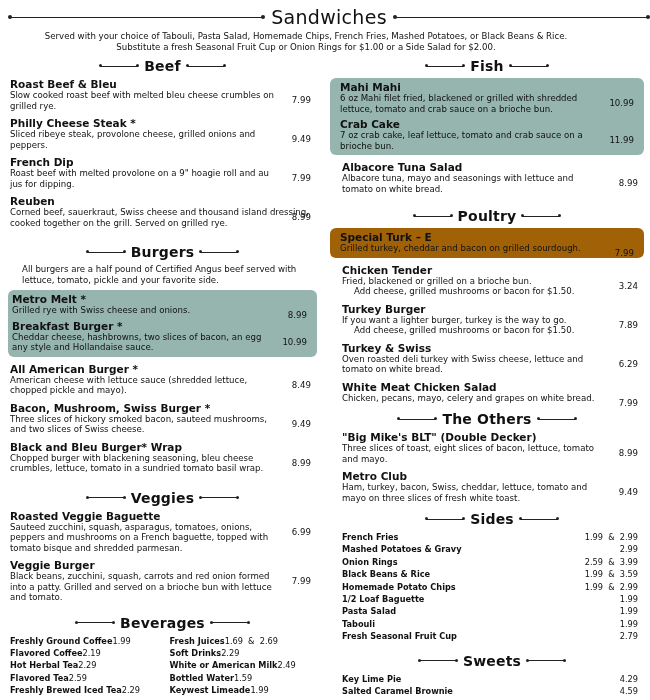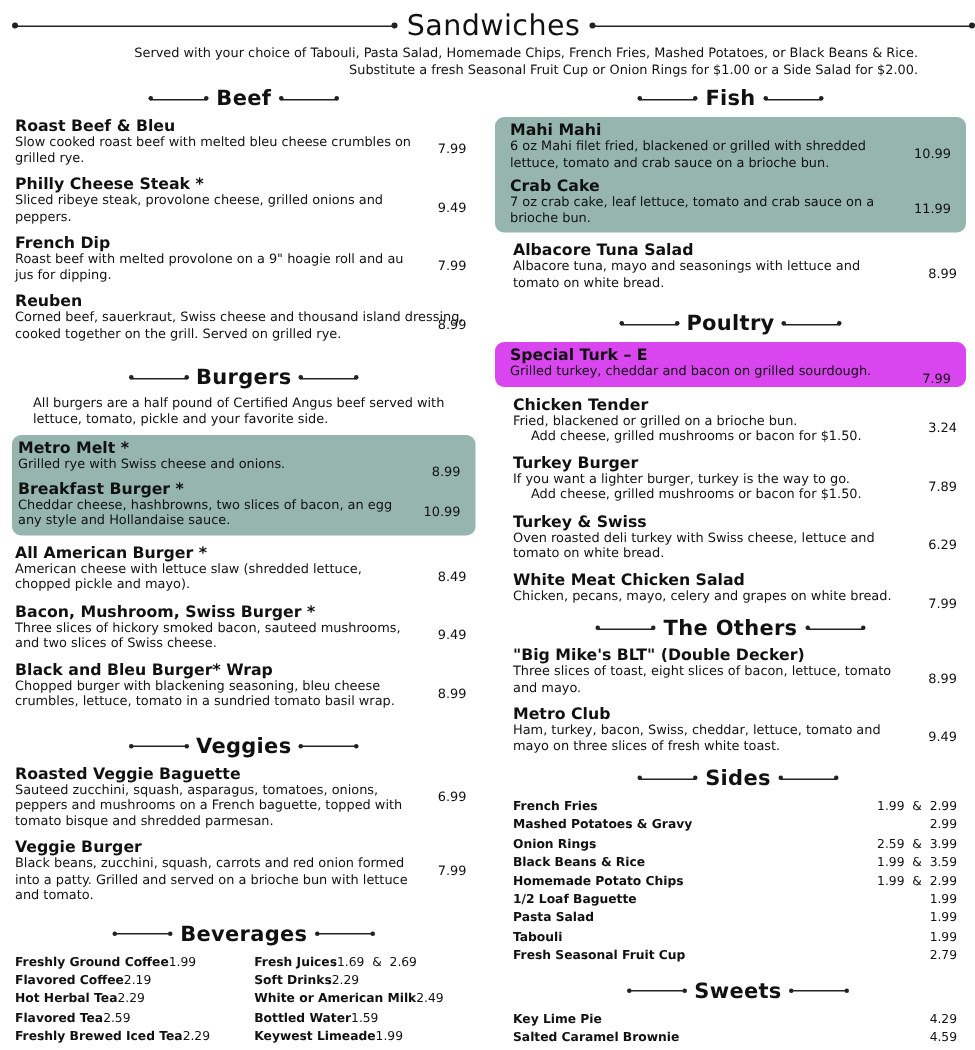--- a/index.html
+++ b/index.html
@@ -7,21 +7,21 @@
          font-family:"DejaVu Sans", sans-serif; color:#111; }
   .title-row { position:absolute; left:4px; top:4px; width:650px; height:26px;
                display:flex; align-items:center; justify-content:center; }
   .title-row .line { flex:1; height:1px; background:#222; position:relative; }
   .title-row .line.l { margin-left:6px; margin-right:6px; }
   .title-row .line.r { margin-left:6px; margin-right:6px; }
   .title-row .line::before, .title-row .line::after { content:""; position:absolute; top:-2px; width:4px; height:4px; border-radius:50%; background:#222; }
   .title-row .line::before { left:-2px; }
   .title-row .line::after { right:-2px; }
   .main-title { font-size:19px; font-weight:normal; letter-spacing:0.3px; padding:0 2px; }
-  .intro { position:absolute; top:31px; left:0; width:612px; text-align:right;
+  .intro { position:absolute; top:31px; left:0; width:612px; text-align:center;
            font-size:8.6px; line-height:11px; }
   .col { position:absolute; top:56px; }
   .col.left { left:10px; width:305px; }
   .col.right { left:332px; width:310px; }
   .sec-head { display:flex; align-items:center; justify-content:center; height:20px; margin-bottom:2px; }
   .sec-head .dash { width:38px; height:1px; background:#222; position:relative; }
   .sec-head .dash::before, .sec-head .dash::after { content:""; position:absolute; top:-1.5px; width:3px; height:3px; border-radius:50%; background:#222; }
   .sec-head .dash::before { left:-1px; } .sec-head .dash::after { right:-1px; }
   .sec-head .name { font-size:14px; font-weight:bold; margin:0 6px; letter-spacing:0.2px; }
   .sec-note { text-align:left; font-size:8.6px; line-height:11px; margin-bottom:4px; }
@@ -97,21 +97,21 @@
       </div>
       <div class="item">
         <div class="iname">Breakfast Burger *</div>
         <div class="price">10.99</div>
         <div class="desc">Cheddar cheese, hashbrowns, two slices of bacon, an egg any style and Hollandaise sauce.</div>
       </div>
     </div>
     <div class="item">
       <div class="iname">All American Burger *</div>
       <div class="price">8.49</div>
-      <div class="desc">American cheese with lettuce slaw (shredded lettuce, chopped pickle and mayo).</div>
+      <div class="desc">American cheese with lettuce sauce (shredded lettuce, chopped pickle and mayo).</div>
     </div>
     <div class="item">
       <div class="iname">Bacon, Mushroom, Swiss Burger *</div>
       <div class="price">9.49</div>
       <div class="desc">Three slices of hickory smoked bacon, sauteed mushrooms, and two slices of Swiss cheese.</div>
     </div>
     <div class="item">
       <div class="iname">Black and Bleu Burger* Wrap</div>
       <div class="price">8.99</div>
       <div class="desc">Chopped burger with blackening seasoning, bleu cheese crumbles, lettuce, tomato in a sundried tomato basil wrap.</div>
@@ -217,21 +217,21 @@
       <div class="desc">Albacore tuna, mayo and seasonings with lettuce and tomato on white bread.</div>
     </div>
   </div>
 
   <div style="margin-top:12px">
     <div class="sec-head">
       <span class="dash"></span>
       <span class="name">Poultry</span>
       <span class="dash"></span>
     </div>
-    <div class="hl" style="padding-left: 10px; background: #d946ef;">
+    <div class="hl" style="padding-left: 10px; background: #a16207;">
       <div class="item">
         <div class="iname">Special Turk – E</div>
         <div class="price">7.99</div>
         <div class="desc">Grilled turkey, cheddar and bacon on grilled sourdough.</div>
       </div>
     </div>
     <div class="item" style="padding-left:10px">
       <div class="iname">Chicken Tender</div>
       <div class="price">3.24</div>
       <div class="desc">Fried, blackened or grilled on a brioche bun.</div>

